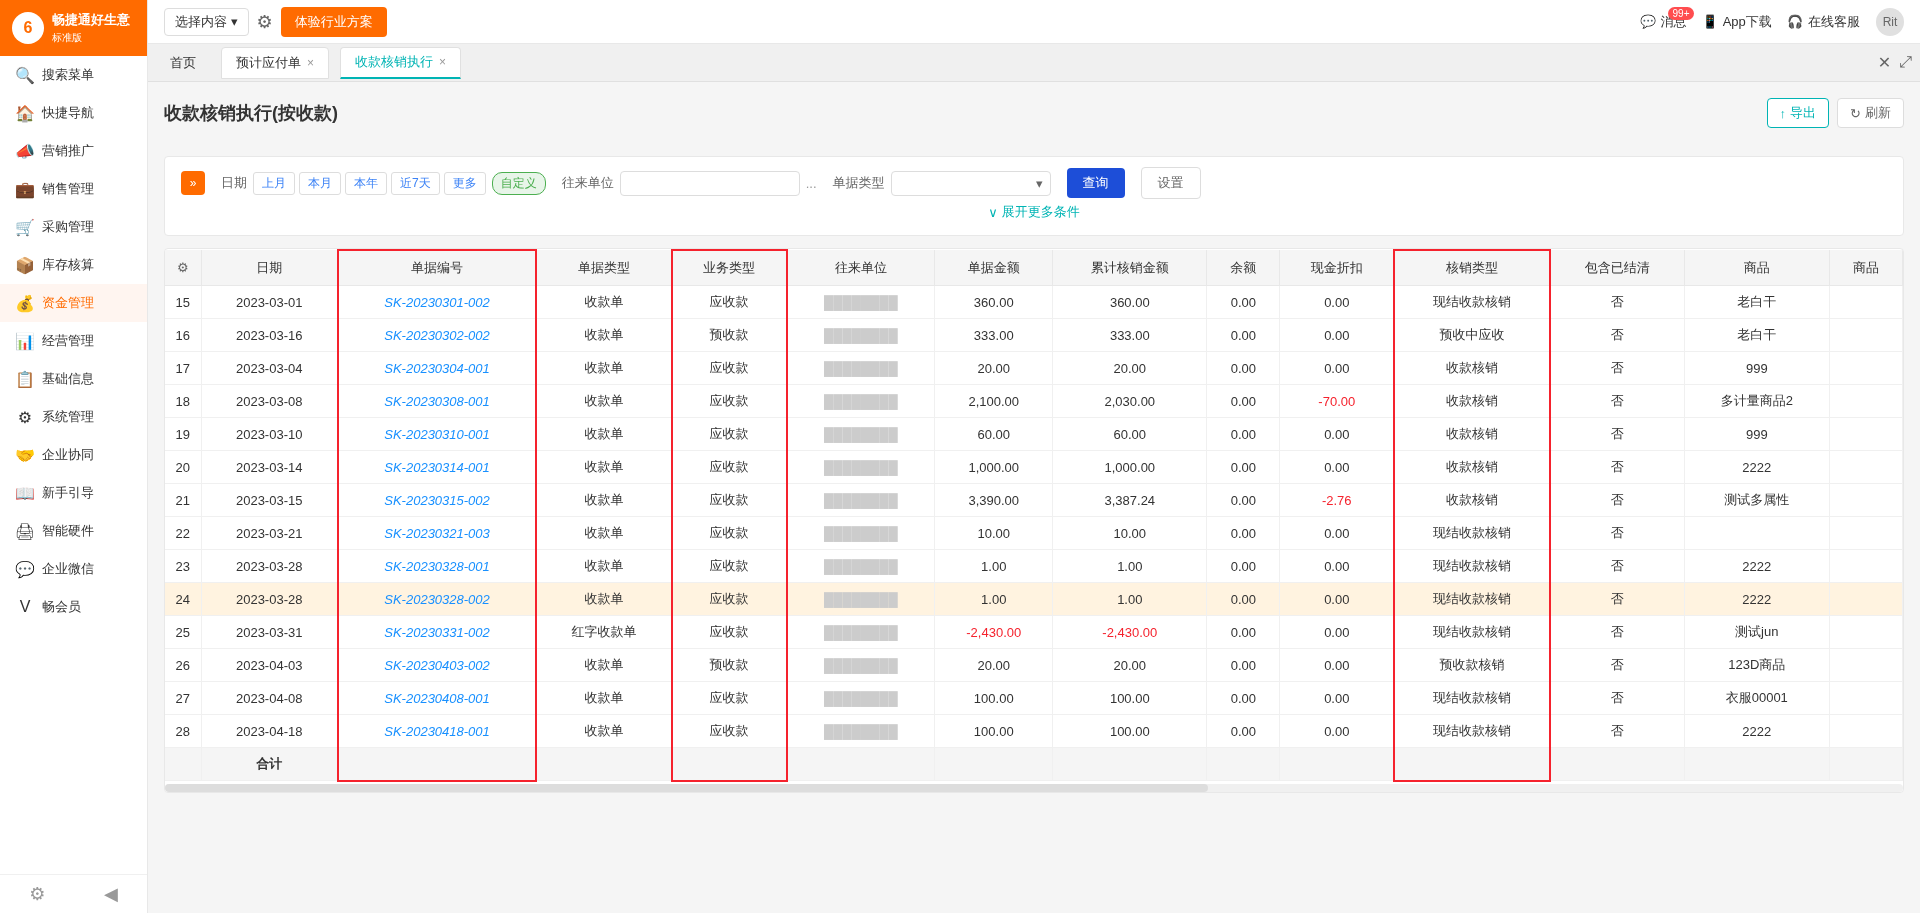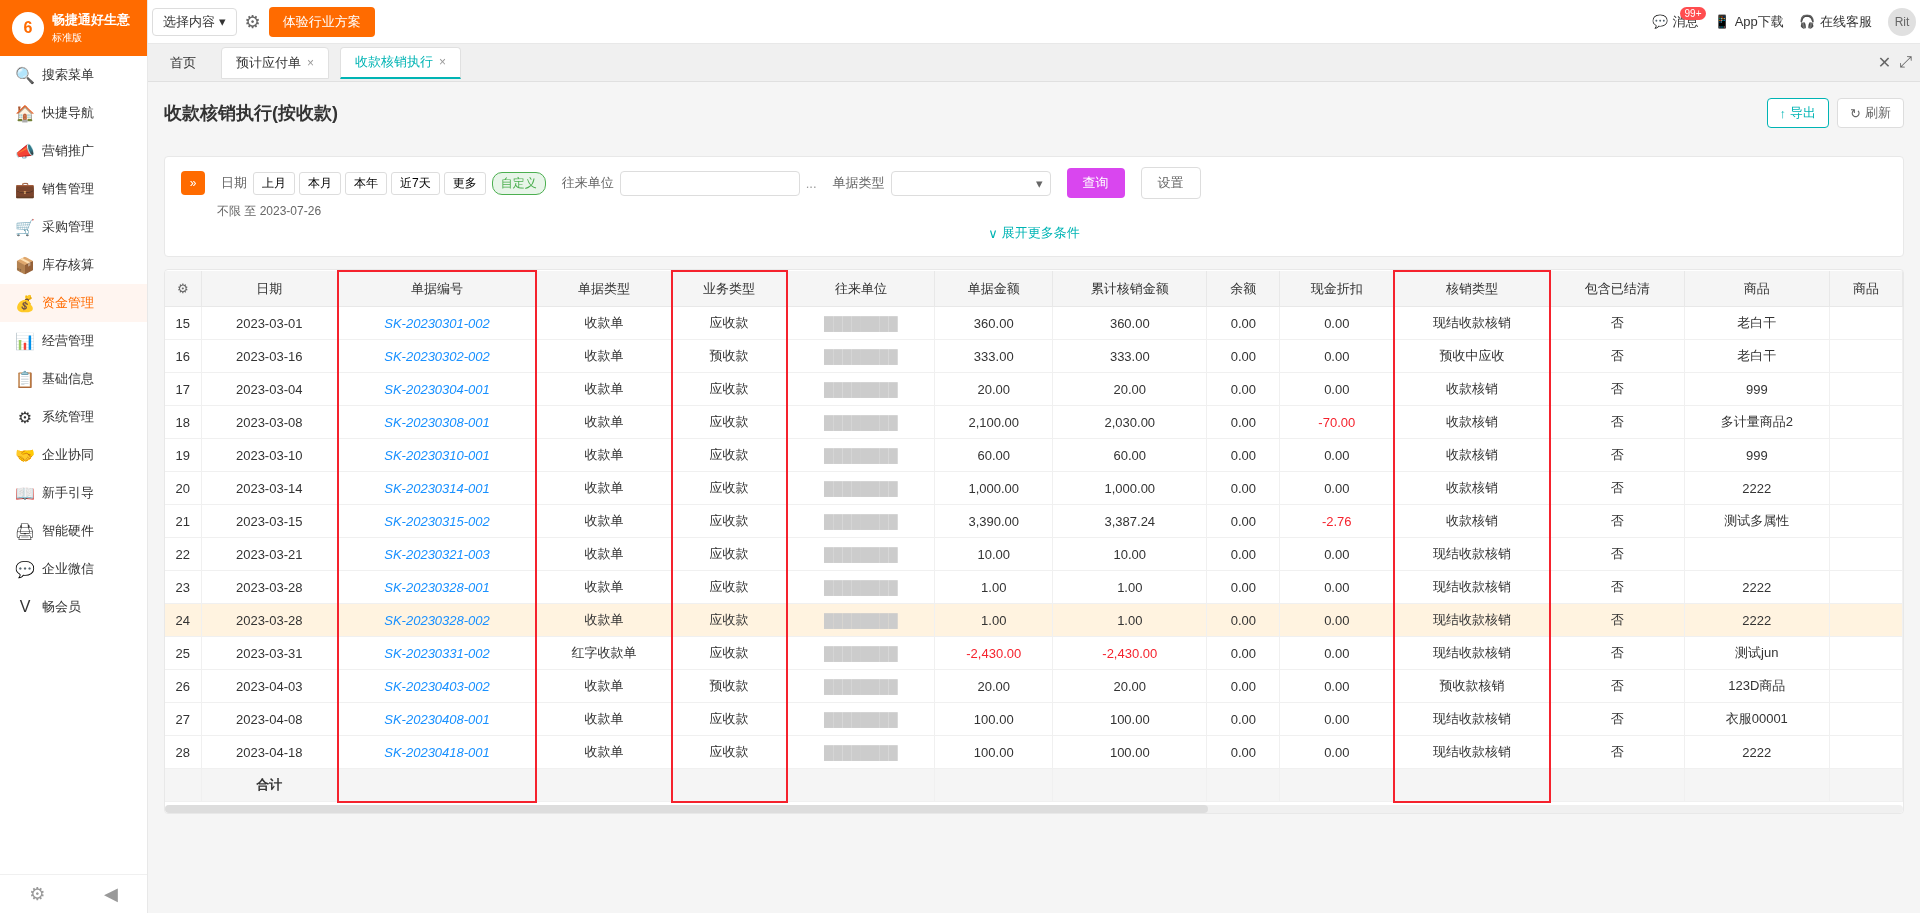--- a/index.html
+++ b/index.html
@@ -13,21 +13,21 @@
     .sidebar-item { display: flex; align-items: center; padding: 10px 16px; cursor: pointer; color: #333; gap: 8px; }
     .sidebar-item.active { background: #fff5f0; color: #ff6b00; }
     .sidebar-item .si-icon { width: 18px; height: 18px; display: flex; align-items: center; justify-content: center; color: inherit; font-size: 16px; }
     .sidebar-bottom { margin-top: auto; border-top: 1px solid #f0f0f0; padding: 8px 0; display: flex; justify-content: space-around; align-items: center; }
     .sidebar-bottom-btn { cursor: pointer; color: #999; font-size: 18px; }
 
     
     .main { flex: 1; display: flex; flex-direction: column; overflow: hidden; }
 
     
-    .topbar { height: 44px; background: #fff; border-bottom: 1px solid #e8e8e8; display: flex; align-items: center; padding: 0 4px; gap: 12px; }
+    .topbar { height: 44px; background: #fff; border-bottom: 1px solid #e8e8e8; display: flex; align-items: center; padding: 0 16px; gap: 12px; }
     .topbar-left { display: flex; align-items: center; gap: 8px; flex: 1; }
     .topbar-select { border: 1px solid #ddd; border-radius: 4px; padding: 4px 10px; background: #fff; color: #333; display: flex; align-items: center; gap: 4px; cursor: pointer; font-size: 13px; }
     .topbar-gear { color: #666; cursor: pointer; font-size: 18px; }
     .topbar-industry-btn { background: #ff6b00; color: #fff; border: none; border-radius: 4px; padding: 6px 14px; cursor: pointer; font-size: 13px; }
     .topbar-right { display: flex; align-items: center; gap: 16px; }
     .topbar-msg { display: flex; align-items: center; gap: 4px; cursor: pointer; color: #333; font-size: 13px; position: relative; }
     .badge { background: #ff4d4f; color: #fff; font-size: 10px; border-radius: 10px; padding: 1px 5px; position: absolute; top: -6px; right: -8px; }
     .topbar-app { display: flex; align-items: center; gap: 4px; cursor: pointer; color: #333; font-size: 13px; }
     .topbar-service { display: flex; align-items: center; gap: 4px; cursor: pointer; color: #333; font-size: 13px; }
     .topbar-avatar { width: 28px; height: 28px; border-radius: 50%; background: #ddd; }
@@ -48,25 +48,25 @@
     .btn-export { display: flex; align-items: center; gap: 4px; padding: 5px 12px; border: 1px solid #00b4b4; color: #00b4b4; background: #fff; border-radius: 4px; cursor: pointer; font-size: 13px; }
     .btn-refresh { display: flex; align-items: center; gap: 4px; padding: 5px 12px; border: 1px solid #ddd; color: #666; background: #fff; border-radius: 4px; cursor: pointer; font-size: 13px; }
 
     
     .filter-bar { background: #fff; border: 1px solid #e8e8e8; border-radius: 4px; padding: 10px 16px; margin-bottom: 12px; }
     .filter-row { display: flex; align-items: center; gap: 16px; flex-wrap: wrap; }
     .filter-toggle { width: 24px; height: 24px; background: #ff6b00; color: #fff; border-radius: 4px; display: flex; align-items: center; justify-content: center; cursor: pointer; font-size: 12px; flex-shrink: 0; }
     .filter-item { display: flex; align-items: center; gap: 6px; }
     .filter-label { color: #666; white-space: nowrap; }
     .filter-date-btns { display: flex; gap: 4px; }
-    .filter-date-btn { padding: 2px 8px; border: 1px solid #ddd; border-radius: 3px; cursor: pointer; color: #000000; font-size: 12px; background: #fff; }
+    .filter-date-btn { padding: 2px 8px; border: 1px solid #ddd; border-radius: 3px; cursor: pointer; color: #3b82f6; font-size: 12px; background: #fff; }
     .filter-date-btn.active { background: #e8f5e9; border-color: #4caf50; color: #4caf50; border-radius: 10px; }
     .filter-input { border: 1px solid #ddd; border-radius: 4px; padding: 4px 10px; color: #333; min-width: 160px; background: #fff; }
     .filter-select { border: 1px solid #ddd; border-radius: 4px; padding: 4px 28px 4px 10px; color: #333; min-width: 160px; background: #fff; appearance: none; }
-    .btn-query { background: #d946ef; color: #fff; border: none; border-radius: 4px; padding: 6px 16px; cursor: pointer; font-size: 13px; }
+    .btn-query { background: #1d4ed8; color: #fff; border: none; border-radius: 4px; padding: 6px 16px; cursor: pointer; font-size: 13px; }
     .btn-setting { background: #fff; color: #666; border: 1px solid #ddd; border-radius: 4px; padding: 6px 16px; cursor: pointer; font-size: 13px; }
     .expand-more { text-align: center; padding: 4px; color: #00b4b4; cursor: pointer; font-size: 12px; display: flex; align-items: center; justify-content: center; gap: 4px; }
 
     
     .table-wrapper { background: #fff; border: 1px solid #e8e8e8; border-radius: 4px; overflow: auto; }
     table { width: 100%; border-collapse: collapse; }
     thead tr { background: #f5f5f5; }
     th { padding: 8px 10px; text-align: center; border-bottom: 1px solid #e8e8e8; border-right: 1px solid #e8e8e8; color: #333; font-weight: normal; white-space: nowrap; font-size: 13px; }
     td { padding: 7px 10px; text-align: center; border-bottom: 1px solid #f0f0f0; border-right: 1px solid #f0f0f0; color: #333; white-space: nowrap; font-size: 13px; }
     tr.highlight td { background: #fff3e0; }
@@ -266,21 +266,20 @@
               <option></option>
             </select>
             <span style="position:absolute; right:8px; top:50%; transform:translateY(-50%); pointer-events:none; color:#666;">▾</span>
           </div>
         </div>
 
         <button class="btn-query">查询</button>
         <button class="btn-setting">设置</button>
       </div>
 
-      <div style="color:#666; font-size:12px; margin-top:4px; margin-left:36px;">不限 至 2023-07-26</div>
 
       <div class="expand-more">
         <span>∨</span>
         <span>展开更多条件</span>
       </div>
     </div>
 
     <div class="table-wrapper">
       <div class="table-scroll">
         <table id="main-table">

